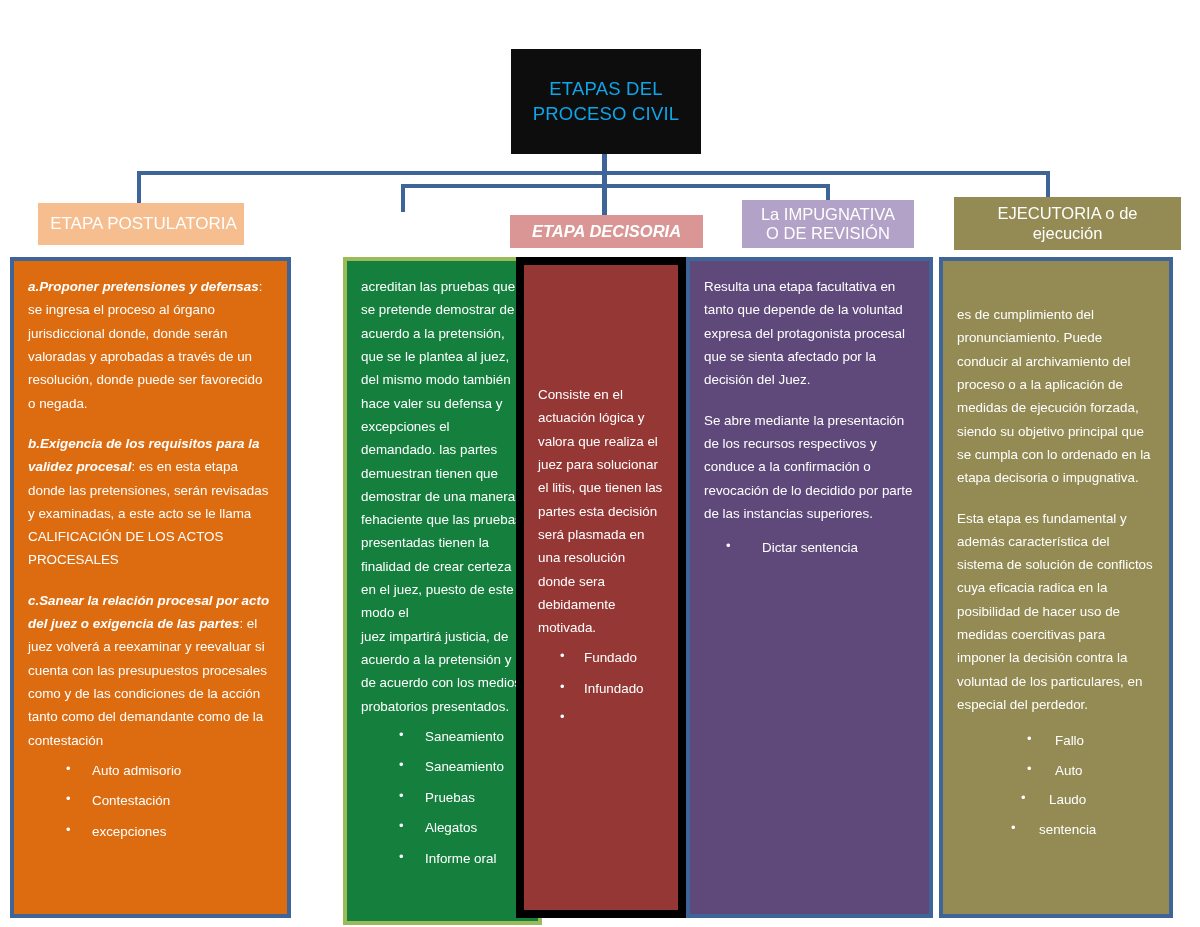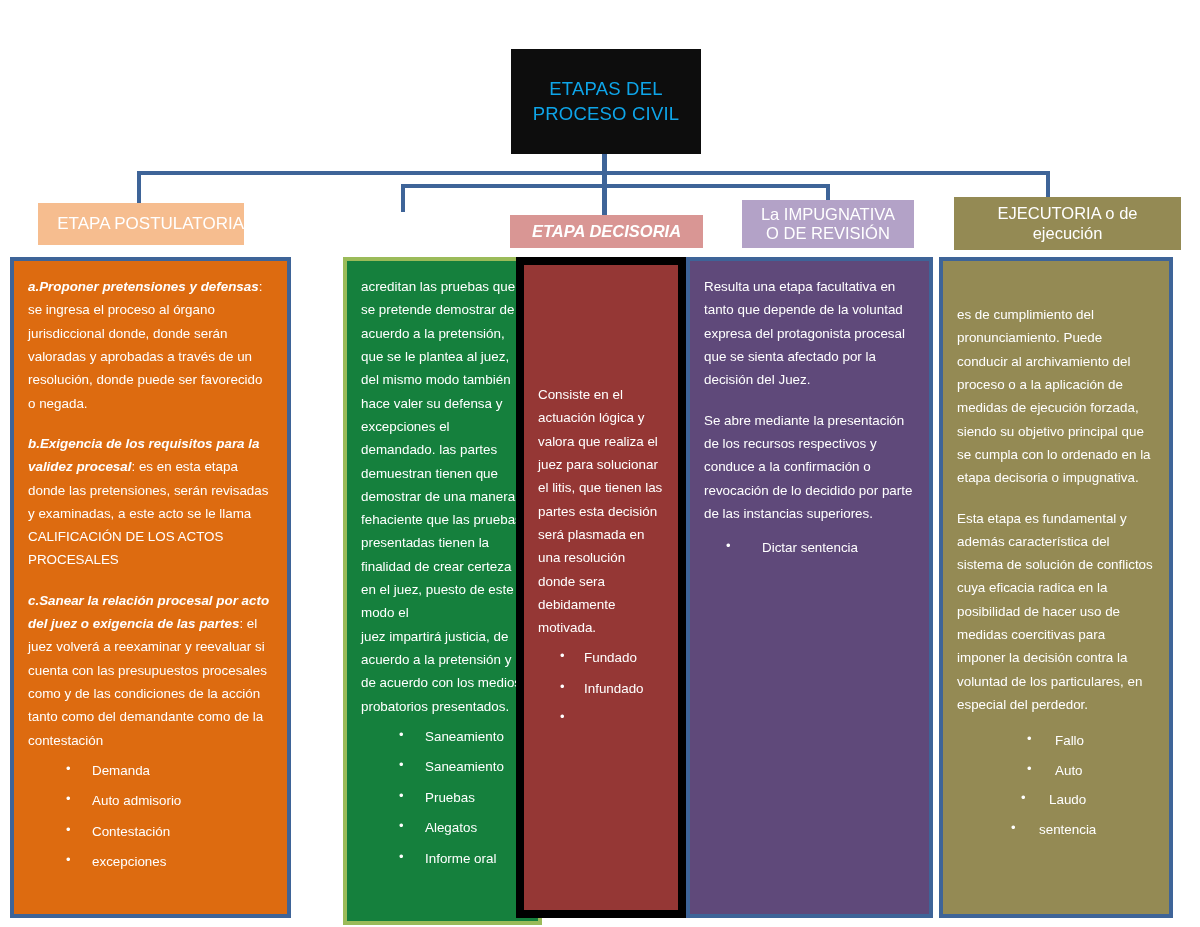--- a/index.html
+++ b/index.html
@@ -28,21 +28,21 @@
 
   
   .hdr {
     position: absolute;
     color: #ffffff;
     display: flex; align-items: center;
     text-align: center; justify-content: center;
     line-height: 1.18;
   }
   .hdr.h1 { left: 38px;  top: 203px; width: 206px; height: 42px;
-            background:#f6bd8f; font-size: 17px; justify-content:flex-end; padding-left:5px; }
+            background:#f6bd8f; font-size: 17px; justify-content:center; padding-left:5px; }
   .hdr.h2 { left: 307px; top: 211px; width: 186px; height: 37px;
             background:#c3d69b; font-size: 17.5px; font-style: italic; font-weight: 700;
             justify-content:flex-start; padding-left:3px;}
   .hdr.h3 { left: 510px; top: 215px; width: 193px; height: 33px;
             background:#d99694; font-size: 16.5px; font-style: italic; font-weight: 700; }
   .hdr.h4 { left: 742px; top: 200px; width: 172px; height: 48px;
             background:#b3a2c7; font-size: 16.5px; }
   .hdr.h5 { left: 954px; top: 197px; width: 227px; height: 53px;
             background:#948a54; font-size: 16.5px; }
 
@@ -134,21 +134,20 @@
       <div>ejecución</div>
     </div>
   </div>
 
   <div class="col c1">
     <div class="inner">
       <p class="para"><span class="b">a.Proponer pretensiones y defensas</span><span>: se ingresa el proceso al órgano jurisdiccional donde, donde serán valoradas y aprobadas a través de un resolución, donde puede ser favorecido o negada.</span></p>
       <p class="para"><span class="b">b.Exigencia de los requisitos para la validez procesal</span><span>: es en esta etapa donde las pretensiones, serán revisadas y examinadas,  a este acto se le llama CALIFICACIÓN DE LOS ACTOS PROCESALES</span></p>
       <p class="para tight"><span class="b">c.Sanear la relación procesal por acto del juez o exigencia de las partes</span><span>: el juez volverá a reexaminar y reevaluar si cuenta con las presupuestos procesales como  y de las condiciones de la acción tanto como del demandante como de la contestación</span></p>
       <ul class="blist">
-        <li>Demanda</li>
         <li>Auto admisorio</li>
         <li>Contestación</li>
         <li>excepciones</li>
       </ul>
     </div>
   </div>
 
   <div class="col c2">
     <div class="inner">
       <p class="para tight"><span>acreditan las pruebas que se pretende demostrar de acuerdo a la pretensión, que se le plantea al juez, del mismo modo también hace valer su defensa y excepciones el demandado. las partes demuestran  tienen que demostrar de una manera fehaciente que las pruebas presentadas tienen la finalidad de crear certeza en el juez,  puesto de este modo el</span></p>

